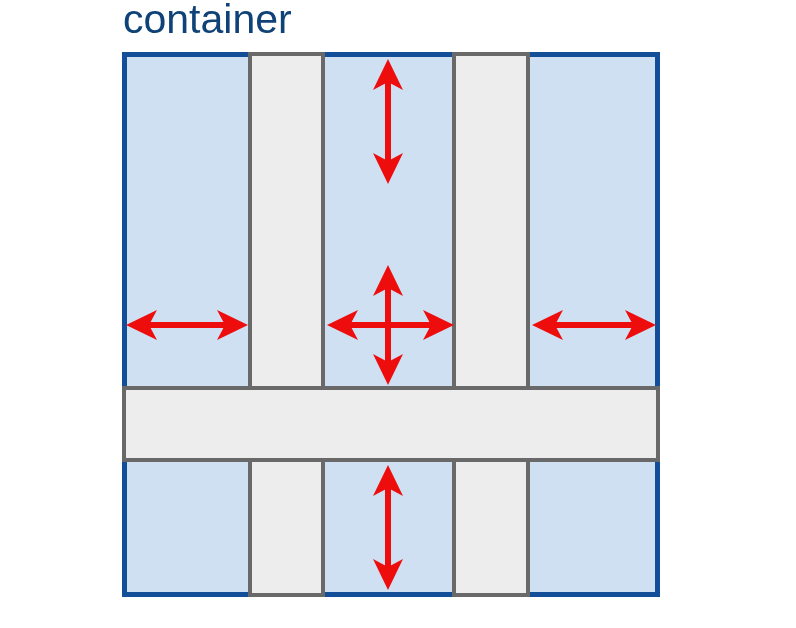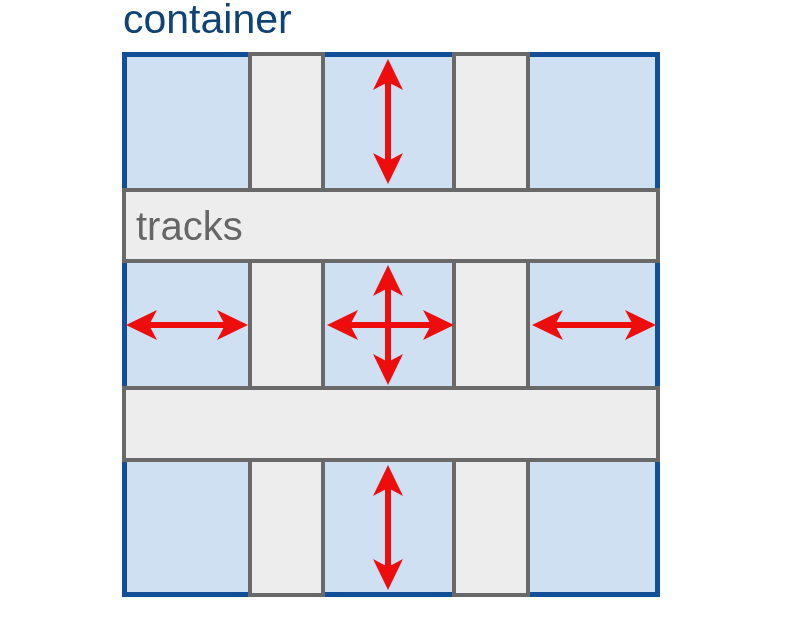--- a/index.html
+++ b/index.html
@@ -94,23 +94,20 @@
 
   <div class="container-label">container</div>
 
   <div class="grid-area">
 
     <div class="container-box"></div>
 
     <div class="vtrack vtrack-1"></div>
     <div class="vtrack vtrack-2"></div>
 
-    <div class="htrack htrack-1">
-      <span class="tracks-label">tracks</span>
-    </div>
     <div class="htrack htrack-2"></div>
 
     <svg class="arrow arrow-v-top" width="36" height="127" viewBox="0 0 36 127" xmlns="http://www.w3.org/2000/svg">
       <rect x="15" y="24" width="6" height="79" fill="currentColor"></rect>
       <polygon points="18,1 3,32 18,24 33,32" fill="currentColor"></polygon>
       <polygon points="18,126 3,95 18,103 33,95" fill="currentColor"></polygon>
     </svg>
 
     <svg class="arrow arrow-v-mid" width="36" height="122" viewBox="0 0 36 122" xmlns="http://www.w3.org/2000/svg">
       <rect x="15" y="24" width="6" height="74" fill="currentColor"></rect>

